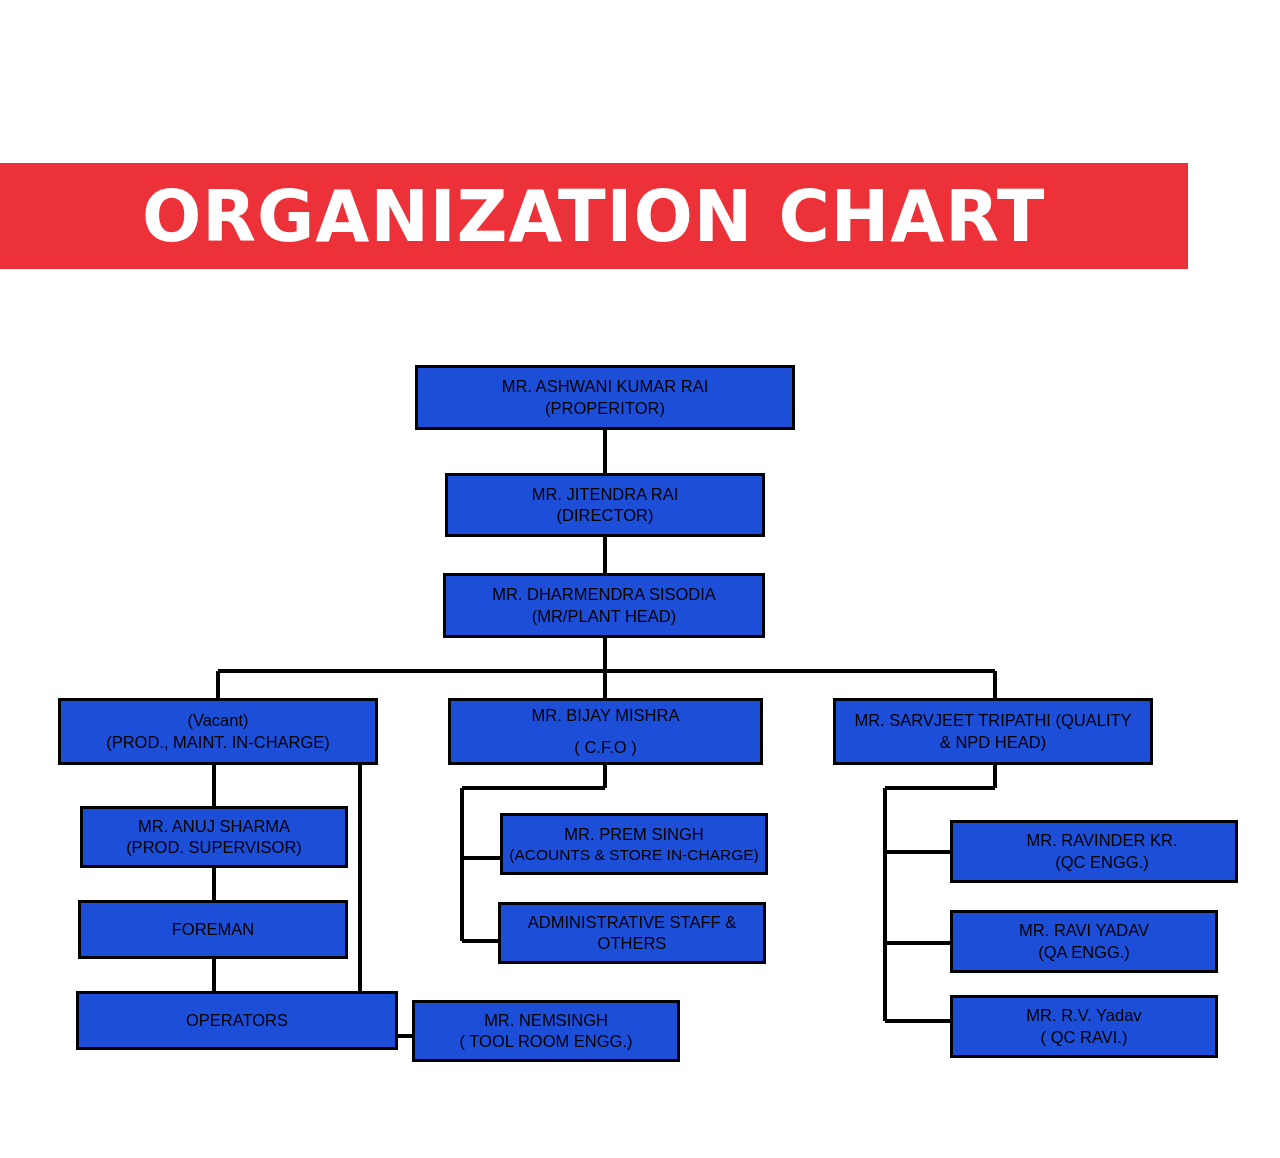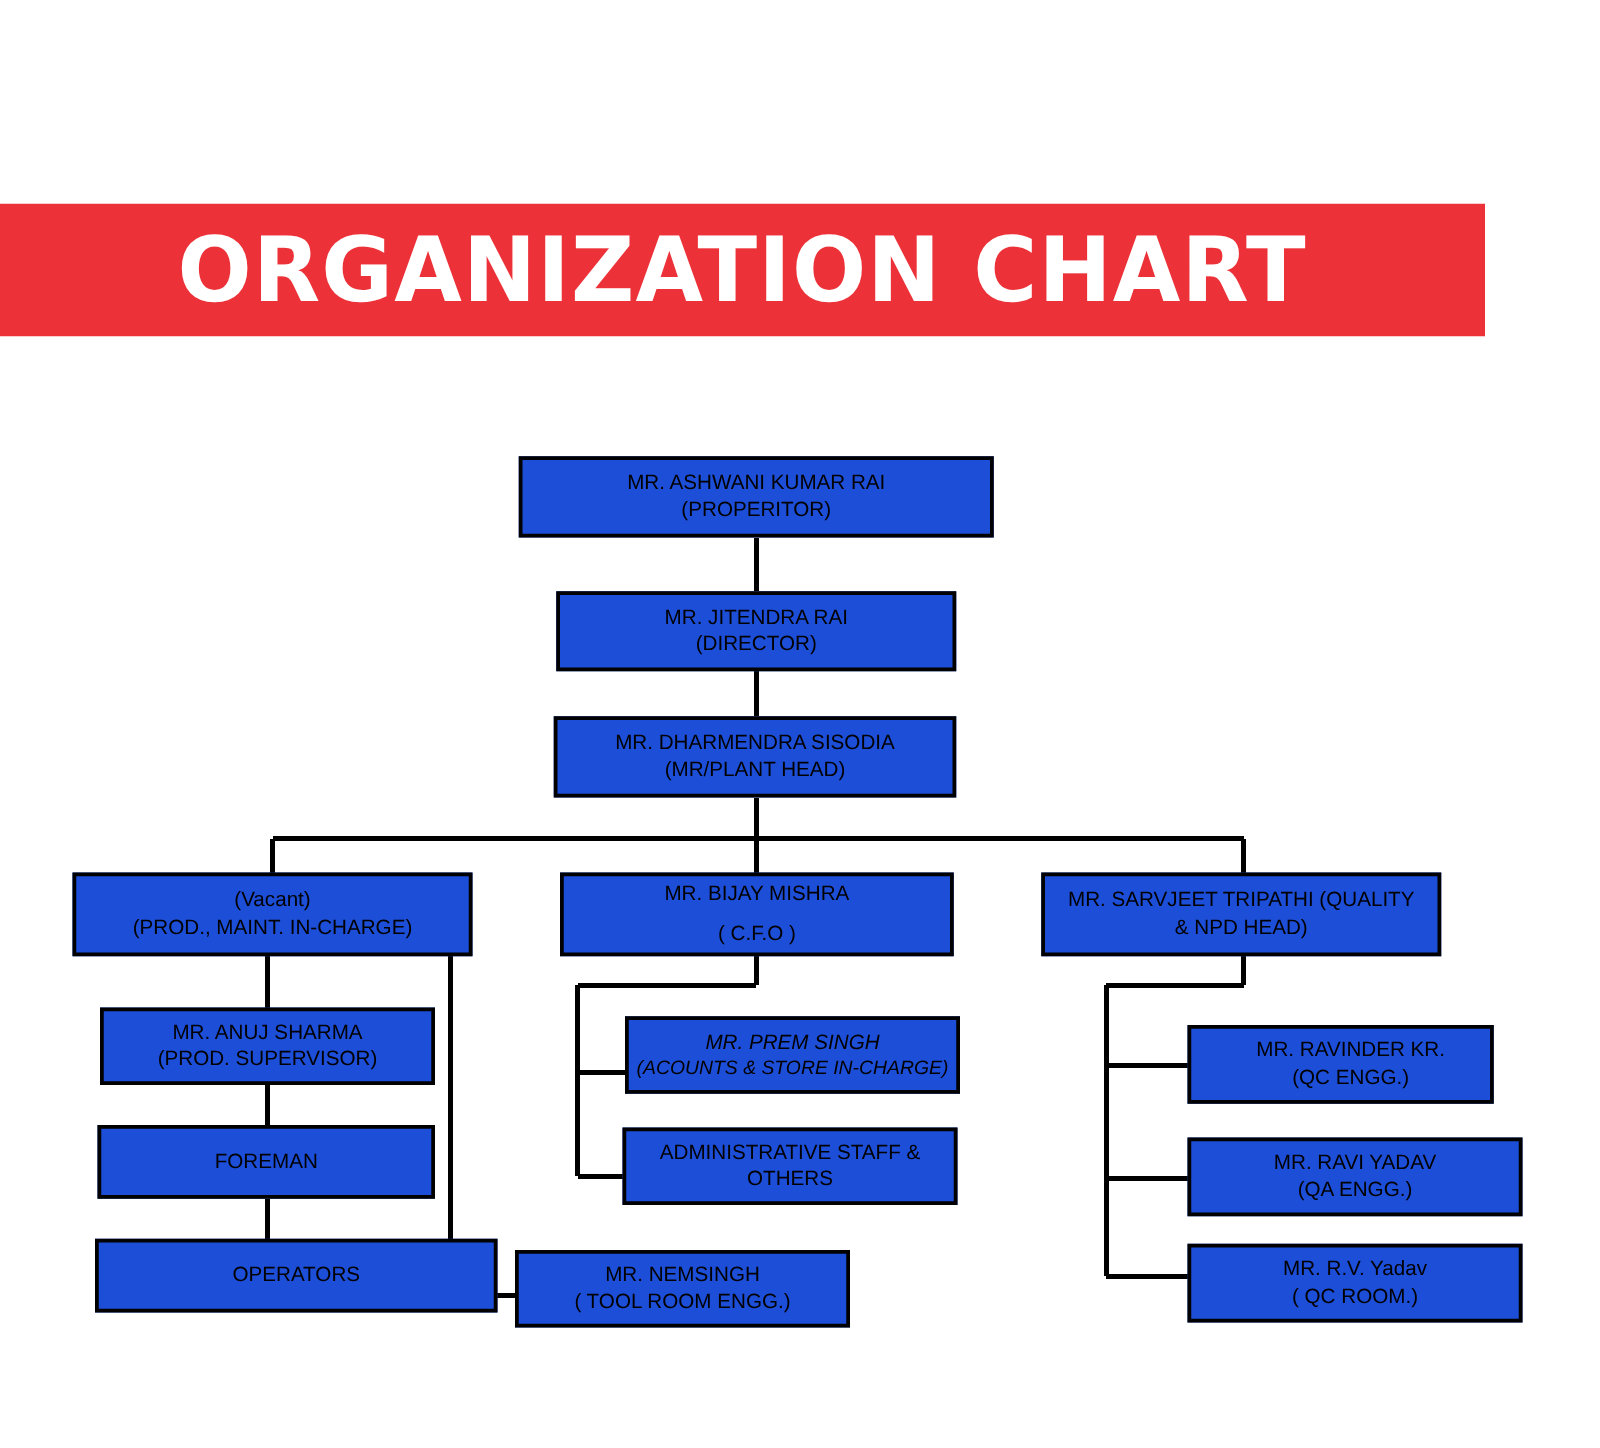--- a/index.html
+++ b/index.html
@@ -133,44 +133,44 @@
     </div>
 
     <div class="node" style="left:78px;top:900px;width:270px;height:59px;">
       <span class="l1">FOREMAN</span>
     </div>
 
     <div class="node" style="left:76px;top:991px;width:322px;height:59px;">
       <span class="l1">OPERATORS</span>
     </div>
 
-    <div class="node tight" style="left:500px;top:813px;width:268px;height:62px;font-style:italic;">
+    <div class="node tight" style="left:500px;top:813px;width:268px;height:62px;">
       <span class="l1">MR. PREM SINGH</span>
       <span class="l2">(ACOUNTS &amp; STORE IN-CHARGE)</span>
     </div>
 
     <div class="node" style="left:412px;top:1000px;width:268px;height:62px;">
       <span class="l1">MR. NEMSINGH</span>
       <span class="l2">( TOOL ROOM ENGG.)</span>
     </div>
 
     <div class="node" style="left:498px;top:902px;width:268px;height:62px;">
       <span class="l1">ADMINISTRATIVE  STAFF &amp;</span>
       <span class="l2">OTHERS</span>
     </div>
 
-    <div class="node" style="left:950px;top:820px;width:245px;height:63px;padding-left:16px;">
+    <div class="node" style="left:950px;top:820px;width:288px;height:63px;padding-left:16px;">
       <span class="l1">MR. RAVINDER KR.</span>
       <span class="l2">(QC ENGG.)</span>
     </div>
 
     <div class="node" style="left:950px;top:910px;width:268px;height:63px;">
       <span class="l1">MR. RAVI YADAV</span>
       <span class="l2">(QA ENGG.)</span>
     </div>
 
     <div class="node" style="left:950px;top:995px;width:268px;height:63px;">
       <span class="l1">MR. R.V. Yadav</span>
-      <span class="l2">( QC ROOM.)</span>
+      <span class="l2">( QC RAVI.)</span>
     </div>
 
   </div>
 </div>
 
 </body></html>

